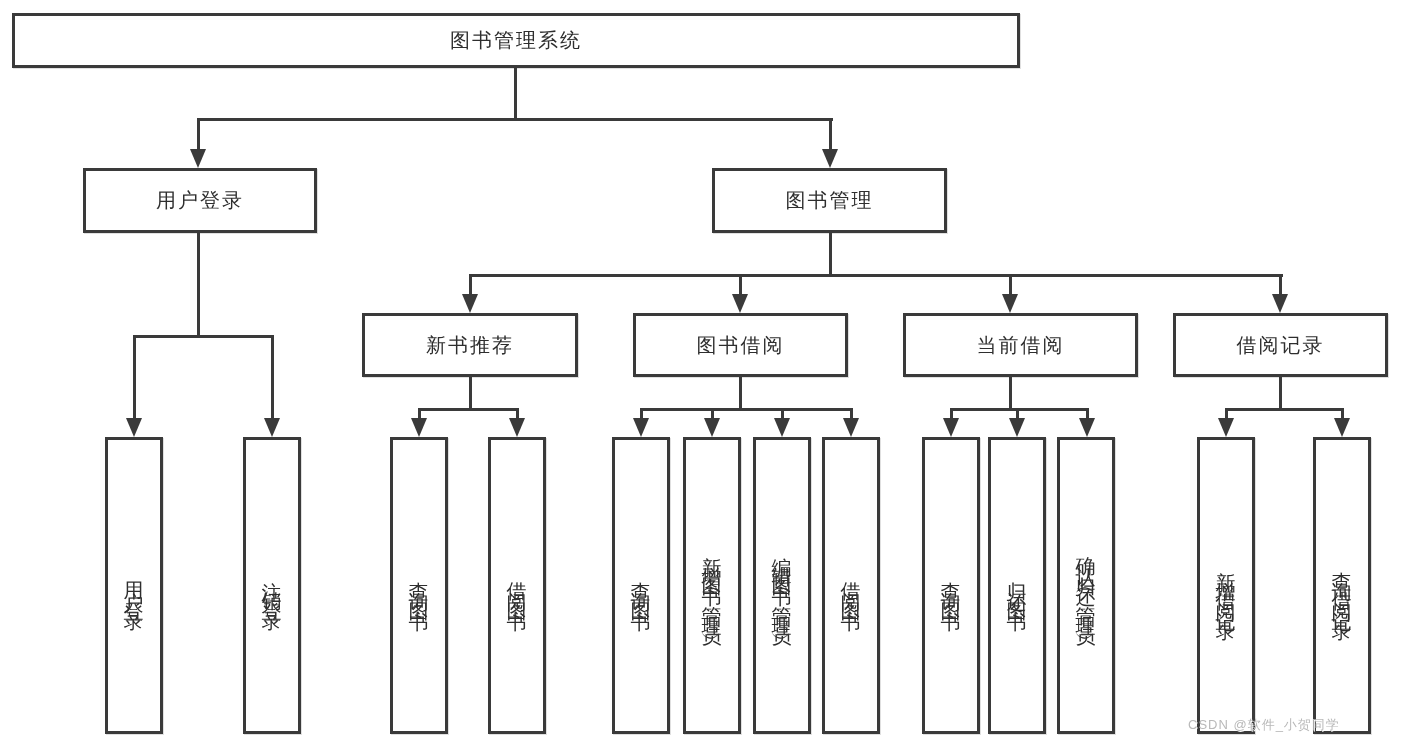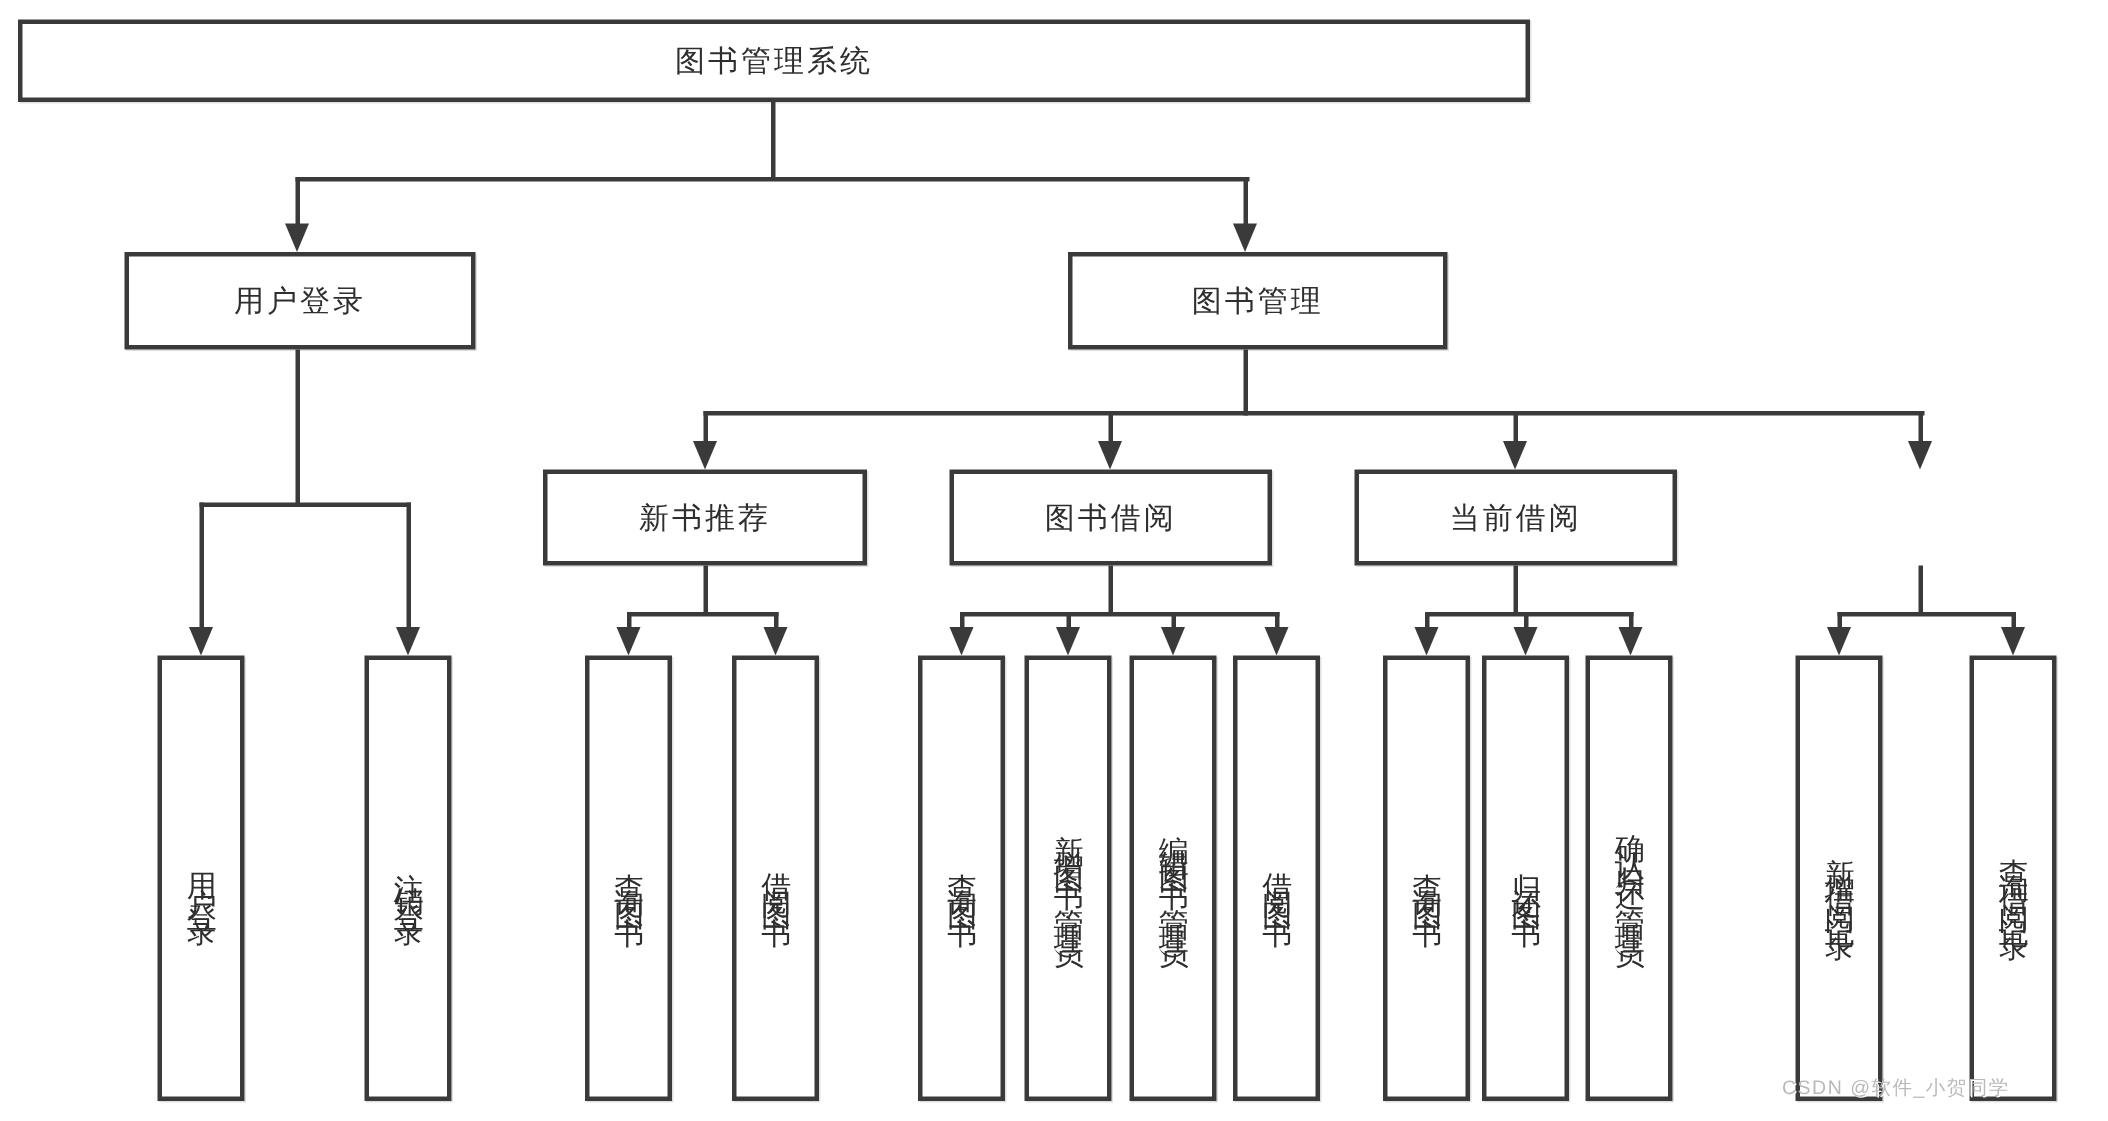--- a/index.html
+++ b/index.html
@@ -85,21 +85,21 @@
   <div class="line" style="left:514px;top:68px;width:3px;height:52px;"></div>
   <div class="line" style="left:197px;top:118px;width:636px;height:3px;"></div>
   <div class="line" style="left:197px;top:118px;width:3px;height:33px;"></div>
   <div class="arrow" style="left:190px;top:149px;"></div>
   <div class="line" style="left:829px;top:118px;width:3px;height:33px;"></div>
   <div class="arrow" style="left:822px;top:149px;"></div>
 
   <div class="node" style="left:83px;top:168px;width:234px;height:65px;">
     <span>用户登录</span>
   </div>
-  <div class="node" style="left:712px;top:168px;width:253px;height:65px;">
+  <div class="node" style="left:712px;top:168px;width:235px;height:65px;">
     <span>图书管理</span>
   </div>
 
   <div class="line" style="left:197px;top:233px;width:3px;height:104px;"></div>
   <div class="line" style="left:133px;top:335px;width:141px;height:3px;"></div>
   <div class="line" style="left:133px;top:335px;width:3px;height:84px;"></div>
   <div class="arrow" style="left:126px;top:418px;"></div>
   <div class="line" style="left:271px;top:335px;width:3px;height:84px;"></div>
   <div class="arrow" style="left:264px;top:418px;"></div>
 
@@ -113,22 +113,25 @@
   <div class="arrow" style="left:1002px;top:294px;"></div>
   <div class="line" style="left:1279px;top:274px;width:3px;height:23px;"></div>
   <div class="arrow" style="left:1272px;top:294px;"></div>
 
   <div class="node" style="left:362px;top:313px;width:216px;height:64px;align-items:center;">
     <span>新书推荐</span>
   </div>
   <div class="node" style="left:633px;top:313px;width:215px;height:64px;">
     <span>图书借阅</span>
   </div>
-  <div class="node" style="left:903px;top:313px;width:215px;height:64px;">
+  <div class="node" style="left:903px;top:313px;width:235px;height:64px;">
     <span>当前借阅</span>
+  </div>
+  <div class="node" style="left:1173px;top:313px;width:215px;height:64px;">
+    <span>借阅记录</span>
   </div>
 
   <div class="line" style="left:469px;top:377px;width:3px;height:33px;"></div>
   <div class="line" style="left:418px;top:408px;width:101px;height:3px;"></div>
   <div class="line" style="left:418px;top:408px;width:3px;height:13px;"></div>
   <div class="arrow" style="left:411px;top:418px;"></div>
   <div class="line" style="left:516px;top:408px;width:3px;height:13px;"></div>
   <div class="arrow" style="left:509px;top:418px;"></div>
 
   <div class="line" style="left:739px;top:377px;width:3px;height:33px;"></div>

